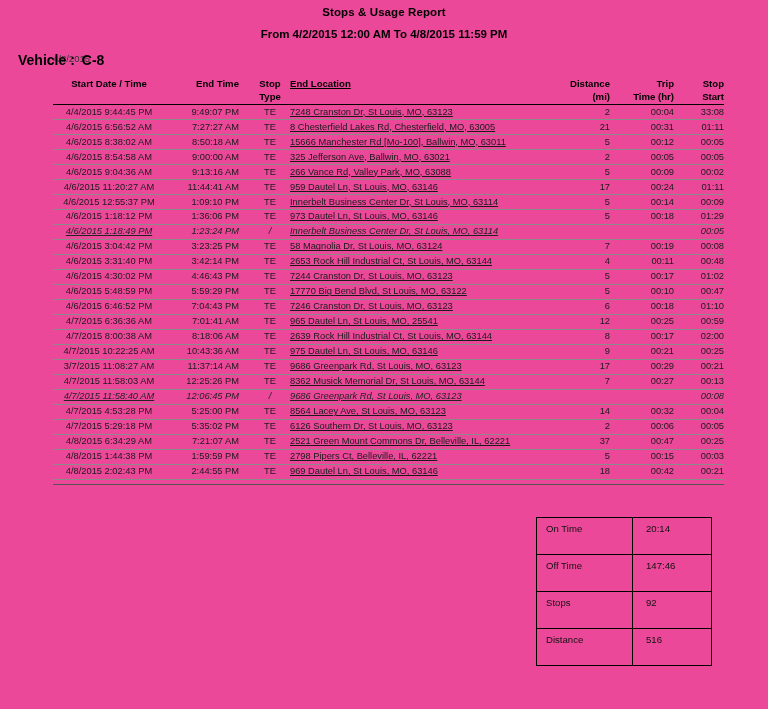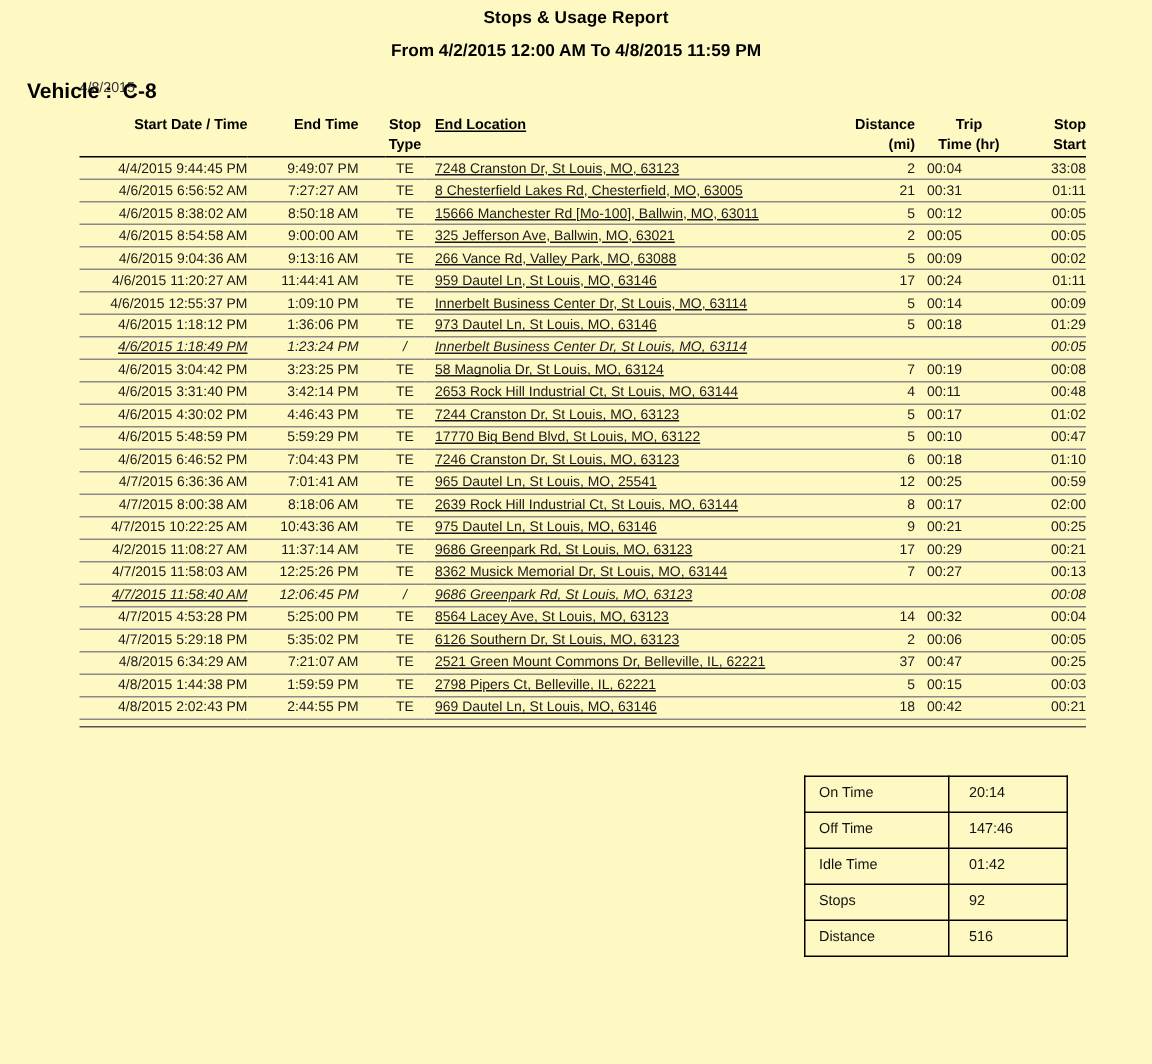--- a/index.html
+++ b/index.html
@@ -12,21 +12,21 @@
     height: 709px;
     font-family: "Liberation Sans", sans-serif;
     color: #000000;
     -webkit-font-smoothing: antialiased;
   }
   .page {
     position: relative;
     width: 768px;
     height: 709px;
     box-sizing: border-box;
-    background: #fef9c3;
+    background: #ec4899;
     overflow: hidden;
   }
 
   
   .report-title {
     text-align: center;
     font-size: 11.5px;
     font-weight: bold;
     padding-top: 6px;
     letter-spacing: 0.1px;
@@ -92,26 +92,26 @@
     padding: 1.6px 0 1.4px 0;
     line-height: 11px;
     white-space: nowrap;
   }
   tr.italic-row > td {
     font-style: italic;
     color: #222;
   }
   tr.italic-row td.c-start { padding-left: 11px; text-decoration: underline; }
 
-  td.c-start, th.c-start { text-align: right; width: 112px; }
+  td.c-start, th.c-start { text-align: center; width: 112px; }
   td.c-end,   th.c-end   { text-align: right; width: 74px; padding-right: 18px !important; }
   td.c-type,  th.c-type  { text-align: center; width: 26px; }
   td.c-loc,   th.c-loc   { text-align: left; padding-left: 7px !important; text-decoration: underline; }
   td.c-dist,  th.c-dist  { text-align: right; width: 52px; }
-  td.c-trip,  th.c-trip  { width: 56px; padding-left: 8px !important; }
+  td.c-trip,  th.c-trip  { text-align: right; width: 56px; padding-left: 8px !important; }
   td.c-stop,  th.c-stop  { text-align: right; width: 42px; padding-left: 8px !important; }
 
   th.c-end { padding-right: 18px; }
   th.c-loc { padding-left: 7px; }
 
   .table-bottom-rule {
     border-top: 1.1px solid #555;
     margin: 4px 44px 0 53px;
   }
 
@@ -120,21 +120,21 @@
     position: absolute;
     left: 536px;
     top: 517px;
     width: 176px;
     border: 1.3px solid #000;
     border-collapse: collapse;
     font-size: 9.6px;
   }
   .summary td {
     border: 1.1px solid #000;
-    padding: 5px 0 7px 9px;
+    padding: 5px 0 20px 9px;
     line-height: 11px;
     color: #111;
   }
   .summary td.sum-label { width: 86px; }
   .summary td.sum-value { padding-left: 13px; }
 </style>
 </head>
 <body>
 
 <div class="page">
@@ -319,21 +319,21 @@
           <tr class="data-row">
             <td class="c-start">4/7/2015 10:22:25 AM</td>
             <td class="c-end">10:43:36 AM</td>
             <td class="c-type">TE</td>
             <td class="c-loc">975 Dautel Ln, St Louis, MO, 63146</td>
             <td class="c-dist">9</td>
             <td class="c-trip">00:21</td>
             <td class="c-stop">00:25</td>
           </tr>
           <tr class="data-row">
-            <td class="c-start">4/2/2015 11:08:27 AM</td>
+            <td class="c-start">3/7/2015 11:08:27 AM</td>
             <td class="c-end">11:37:14 AM</td>
             <td class="c-type">TE</td>
             <td class="c-loc">9686 Greenpark Rd, St Louis, MO, 63123</td>
             <td class="c-dist">17</td>
             <td class="c-trip">00:29</td>
             <td class="c-stop">00:21</td>
           </tr>
           <tr class="data-row">
             <td class="c-start">4/7/2015 11:58:03 AM</td>
             <td class="c-end">12:25:26 PM</td>
@@ -407,24 +407,20 @@
     <tbody id="summary-body">
         <tr>
           <td class="sum-label">On Time</td>
           <td class="sum-value">20:14</td>
         </tr>
         <tr>
           <td class="sum-label">Off Time</td>
           <td class="sum-value">147:46</td>
         </tr>
         <tr>
-          <td class="sum-label">Idle Time</td>
-          <td class="sum-value">01:42</td>
-        </tr>
-        <tr>
           <td class="sum-label">Stops</td>
           <td class="sum-value">92</td>
         </tr>
         <tr>
           <td class="sum-label">Distance</td>
           <td class="sum-value">516</td>
         </tr>
       </tbody>
   </table>
 

